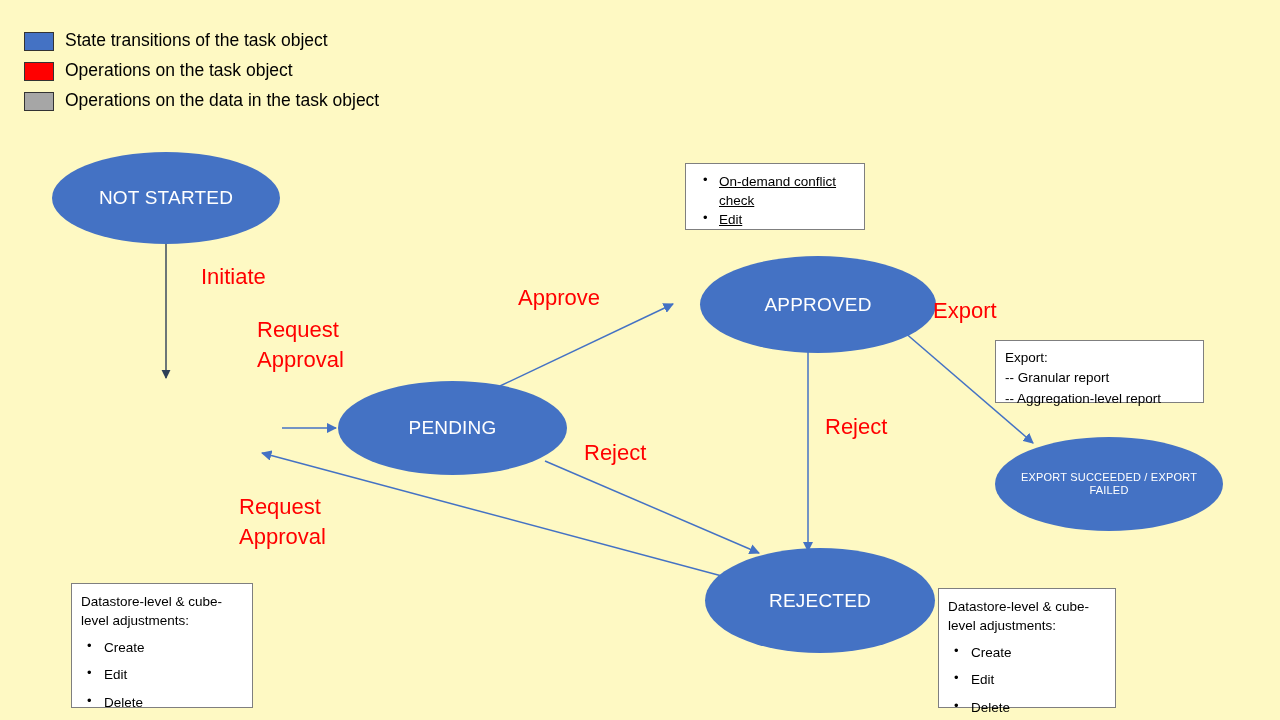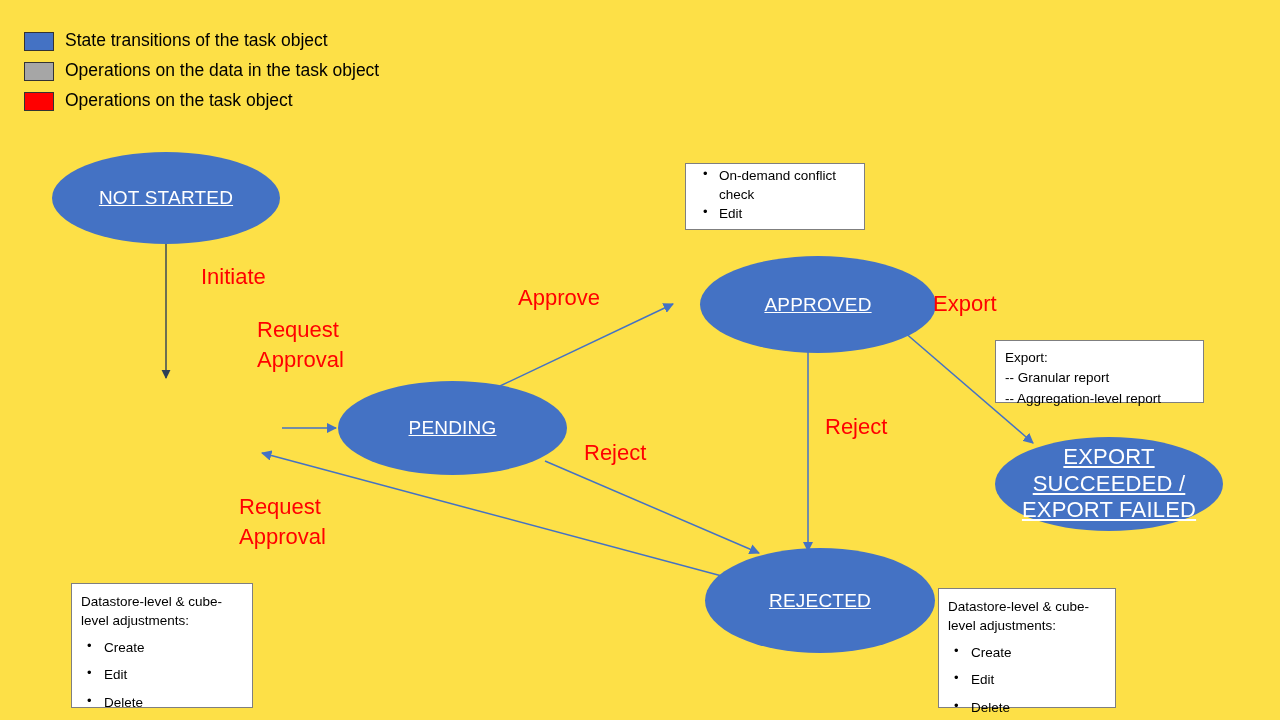--- a/index.html
+++ b/index.html
@@ -4,21 +4,21 @@
 <style>
   html, body {
     margin: 0;
     padding: 0;
     background: #ffffff;
   }
   #canvas {
     position: relative;
     width: 1280px;
     height: 720px;
-    background: #fde047;
+    background: #fef9c3;
     overflow: hidden;
     font-family: "Liberation Sans", sans-serif;
   }
 
   
   #legend {
     position: absolute;
     left: 24px;
     top: 26px;
     width: 420px;
@@ -57,50 +57,49 @@
   .node {
     position: absolute;
     border-radius: 50%;
     background: #4472C4;
     display: flex;
     align-items: center;
     justify-content: center;
     text-align: center;
     color: #ffffff;
     box-sizing: border-box;
-    text-decoration: underline;
   }
   .node .node-label {
     font-size: 19px;
     line-height: 1.22;
     letter-spacing: 0.2px;
     padding: 0 14px;
   }
-  .node.small-label .node-label { font-size: 22px; }
+  .node.small-label .node-label { font-size: 11px; }
 
   #node-not-started { left: 52px;  top: 152px; width: 228px; height: 92px; }
   #node-initiated   { left: 52px;  top: 381px; width: 228px; height: 94px; }
   #node-pending     { left: 338px; top: 381px; width: 229px; height: 94px; }
   #node-approved    { left: 700px; top: 256px; width: 236px; height: 97px; }
   #node-export      { left: 995px; top: 437px; width: 228px; height: 94px; }
   #node-rejected    { left: 705px; top: 548px; width: 230px; height: 105px; }
 
   
   .edge-label {
     position: absolute;
     color: #FF0000;
     font-size: 22px;
     line-height: 1.35;
     white-space: pre-line;
     text-align: left;
   }
   #label-initiate          { left: 201px; top: 262px; }
   #label-request-approval-1{ left: 257px; top: 315px; }
   #label-approve           { left: 518px; top: 283px; }
-  #label-export            { left: 933px; top: 289px; }
+  #label-export            { left: 933px; top: 296px; }
   #label-reject-pending    { left: 584px; top: 438px; }
   #label-reject-approved   { left: 825px; top: 412px; }
   #label-request-approval-2{ left: 239px; top: 492px; }
 
   
   .note {
     position: absolute;
     background: #ffffff;
     border: 1px solid #7f7f7f;
     box-sizing: border-box;
@@ -121,21 +120,21 @@
     padding: 0 0 0 13px;
   }
   .note li::before {
     content: "\2022";
     position: absolute;
     left: 0;
     top: -1px;
     font-size: 13px;
   }
 
-  #note-approved-ops { left: 685px; top: 163px; width: 180px; height: 67px; padding-top: 2px; }
+  #note-approved-ops { left: 685px; top: 163px; width: 180px; height: 67px; padding-top: 8px; text-decoration: underline; }
   #note-approved-ops ul { padding-left: 2px; }
   #note-approved-ops li { padding-left: 22px; }
   #note-approved-ops li::before { left: 6px; }
 
   #note-export-detail { left: 995px; top: 340px; width: 209px; height: 63px; padding-top: 7px; }
   #note-export-detail .note-line { line-height: 1.5; }
 
   #note-left-adjust  { left: 71px;  top: 583px; width: 182px; height: 125px; }
   #note-right-adjust { left: 938px; top: 588px; width: 178px; height: 120px; }
   #note-left-adjust ul, #note-right-adjust ul { padding-left: 1px; margin-top: 1px; }
@@ -146,26 +145,26 @@
 <body>
 
 <div id="canvas">
 
   <div id="legend">
     <div class="legend-row">
       <span class="legend-swatch" style="background:#4472C4;"></span>
       <span class="legend-label">State transitions of the task object</span>
     </div>
     <div class="legend-row">
+      <span class="legend-swatch" style="background:#FF0000;"></span>
+      <span class="legend-label">Operations on the task object</span>
+    </div>
+    <div class="legend-row">
       <span class="legend-swatch" style="background:#A6A6A6;"></span>
       <span class="legend-label">Operations on the data in the task object</span>
-    </div>
-    <div class="legend-row">
-      <span class="legend-swatch" style="background:#FF0000;"></span>
-      <span class="legend-label">Operations on the task object</span>
     </div>
   </div>
 
   <svg id="arrows" viewBox="0 0 1280 720" xmlns="http://www.w3.org/2000/svg">
     <defs>
       <marker id="ah-blue" viewBox="0 0 10 10" refX="9" refY="5" markerWidth="7" markerHeight="7" orient="auto-start-reverse">
         <path d="M 0 0 L 10 5 L 0 10 z" fill="#4472C4"></path>
       </marker>
       <marker id="ah-dark" viewBox="0 0 10 10" refX="9" refY="5" markerWidth="6.5" markerHeight="6.5" orient="auto-start-reverse">
         <path d="M 0 0 L 10 5 L 0 10 z" fill="#2E4057"></path>

